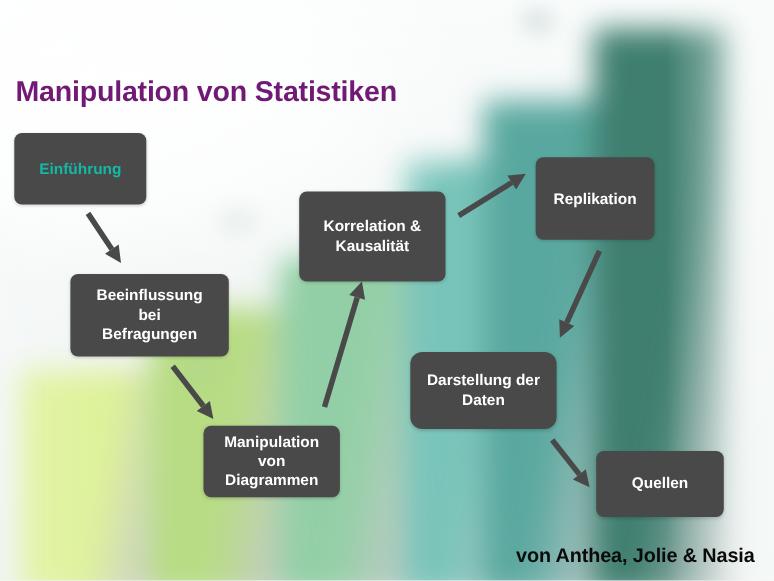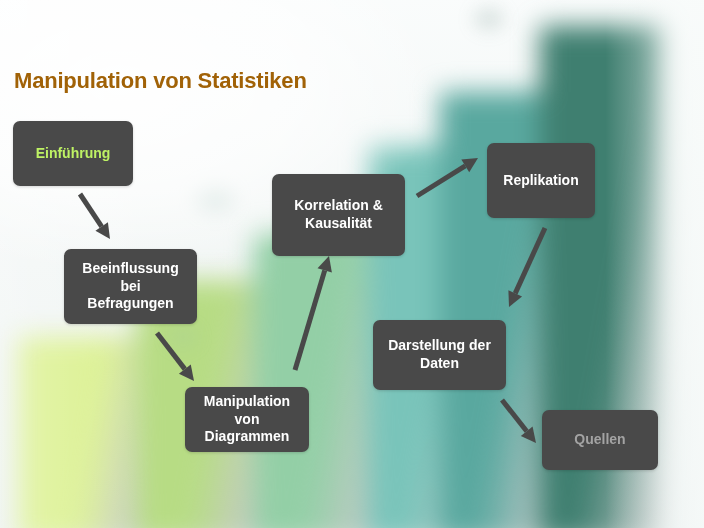--- a/index.html
+++ b/index.html
@@ -52,23 +52,23 @@
       radial-gradient(ellipse 58% 46% at 17% 16%, rgba(255,255,255,0.93) 0%, rgba(255,255,255,0.62) 45%, rgba(255,255,255,0) 78%),
       linear-gradient(to right, rgba(255,255,255,0.30) 0%, rgba(255,255,255,0) 22%, rgba(255,255,255,0) 86%, rgba(248,251,250,0.78) 100%);
     pointer-events: none;
   }
 
   
   #title {
     position: absolute;
     left: 14px;
     top: 68px;
-    font-size: 22px;
+    font-size: 26px;
     font-weight: bold;
-    color: #a16207;
+    color: #701a75;
     letter-spacing: -0.2px;
     white-space: nowrap;
   }
   #authors {
     position: absolute;
     right: 18px;
     bottom: 12px;
     font-size: 18px;
     font-weight: bold;
     color: #0a0a0a;
@@ -155,42 +155,43 @@
         <path d="M 545 228 L 515.2200589713873 293.35042614612223" stroke="#494949"></path>
         <polygon points="509,307 508.3952720444484,290.2403966604286 522.0448458983262,296.4604556318159" fill="#494949"></polygon>
       </g>
       <g>
         <path d="M 502 400 L 526.6964662395081 431.2337661264367" stroke="#494949"></path>
         <polygon points="536,443 520.8133493027265,435.88553300668264 532.5795831762898,426.5819992461908" fill="#494949"></polygon>
       </g>
     </svg>
 
   <div id="nodes-layer">
-      <div class="node" style="left: 13px; top: 121px; width: 120px; height: 65px; background: rgb(73, 73, 73); color: #bef264;">
+      <div class="node" style="left: 13px; top: 121px; width: 120px; height: 65px; background: rgb(73, 73, 73); color: #14b8a6;">
         <span>Einführung</span>
       </div>
-      <div class="node" style="left: 64px; top: 249px; width: 133px; height: 75px; background: rgb(73, 73, 73); color: rgb(255, 255, 255);">
+      <div class="node" style="left: 64px; top: 249px; width: 144px; height: 75px; background: rgb(73, 73, 73); color: rgb(255, 255, 255);">
         <span>Beeinflussung
 bei
 Befragungen</span>
       </div>
       <div class="node" style="left: 185px; top: 387px; width: 124px; height: 65px; background: rgb(73, 73, 73); color: rgb(255, 255, 255);">
         <span>Manipulation
 von Diagrammen</span>
       </div>
       <div class="node" style="left: 272px; top: 174px; width: 133px; height: 82px; background: rgb(73, 73, 73); color: rgb(255, 255, 255);">
         <span>Korrelation &amp;
 Kausalität</span>
       </div>
       <div class="node" style="left: 487px; top: 143px; width: 108px; height: 75px; background: rgb(73, 73, 73); color: rgb(255, 255, 255);">
         <span>Replikation</span>
       </div>
-      <div class="node" style="left: 373px; top: 320px; width: 133px; height: 70px; background: rgb(73, 73, 73); color: rgb(255, 255, 255);">
+      <div class="node" style="left: 373px; top: 320px; width: 133px; height: 70px; background: rgb(73, 73, 73); color: rgb(255, 255, 255); border-radius: 11px;">
         <span>Darstellung der
 Daten</span>
       </div>
-      <div class="node" style="left: 542px; top: 410px; width: 116px; height: 60px; background: rgb(73, 73, 73); color: #a3a3a3;">
+      <div class="node" style="left: 542px; top: 410px; width: 116px; height: 60px; background: rgb(73, 73, 73); color: #ffffff;">
         <span>Quellen</span>
       </div>
     </div>
 
+  <div id="authors">von Anthea, Jolie &amp; Nasia</div>
 
 </div>
 
 </body></html>

